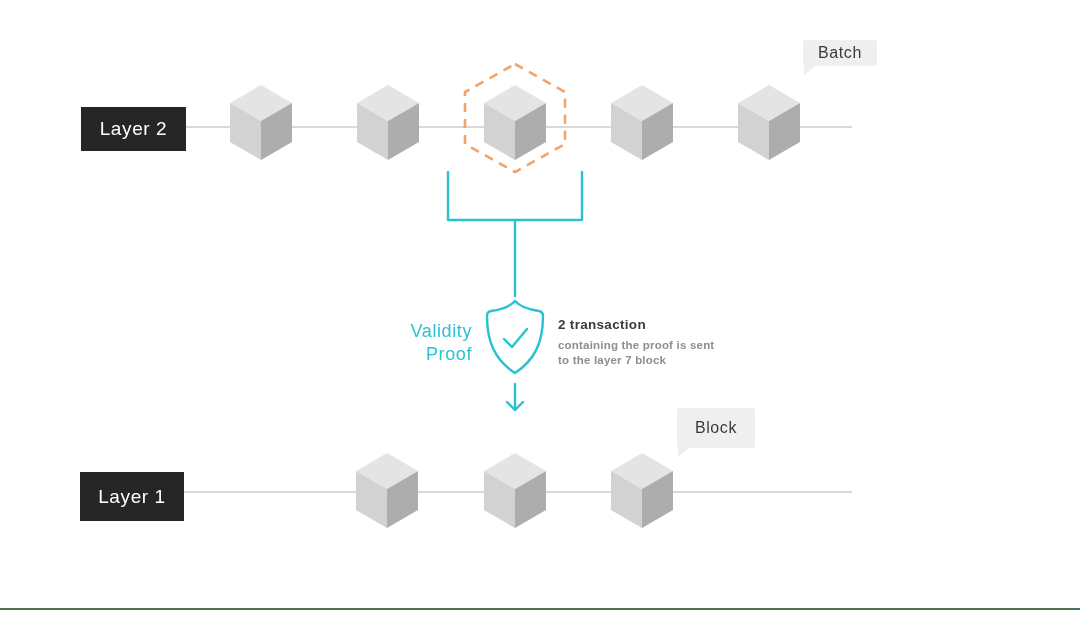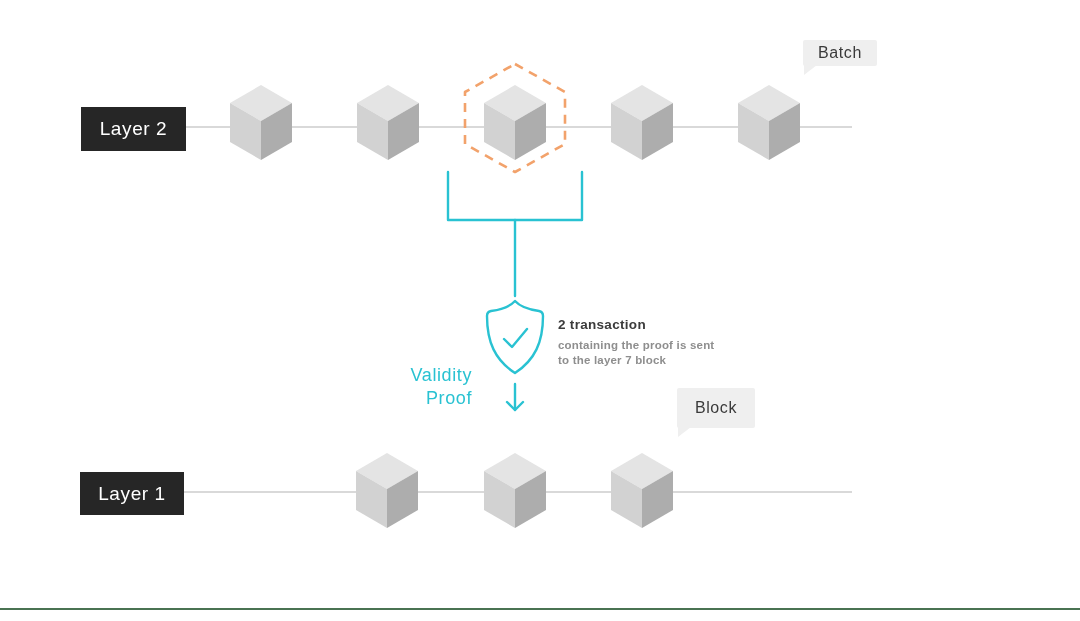--- a/index.html
+++ b/index.html
@@ -76,21 +76,20 @@
     position: absolute;
     left: 368px;
     top: 320px;
     width: 104px;
     text-align: right;
     color: var(--teal);
     font-size: 18px;
     font-weight: 500;
     line-height: 23px;
     letter-spacing: 0.6px;
-    margin-top: 44px;
   }
   .annotation-title {
     position: absolute;
     left: 558px;
     top: 317px;
     color: var(--annotation-title);
     font-size: 13.5px;
     font-weight: 700;
     letter-spacing: 0.3px;
   }
@@ -109,23 +108,23 @@
     left: 0;
     top: 608px;
     width: 100%;
     height: 2px;
     background: var(--footer-line);
   }
   
   .l2-line  { left: 186px; top: 126px; width: 666px; }
   .l1-line  { left: 184px; top: 491px; width: 668px; }
   .l2-label { left: 81px; top: 107px; width: 105px; height: 44px; }
-  .l1-label { left: 80px; top: 472px; width: 104px; height: 43px; }
+  .l1-label { left: 80px; top: 472px; width: 104px; height: 49px; }
   .batch-bubble { left: 803px; top: 40px; width: 74px; height: 26px; }
-  .block-bubble { left: 677px; top: 388px; width: 78px; height: 40px; }
+  .block-bubble { left: 677px; top: 408px; width: 78px; height: 40px; }
 </style>
 </head>
 <body>
 
 <div class="stage">
 
   <div class="chain-line l2-line"></div>
   <div class="chain-label l2-label">
     <span>Layer 2</span>
   </div>

